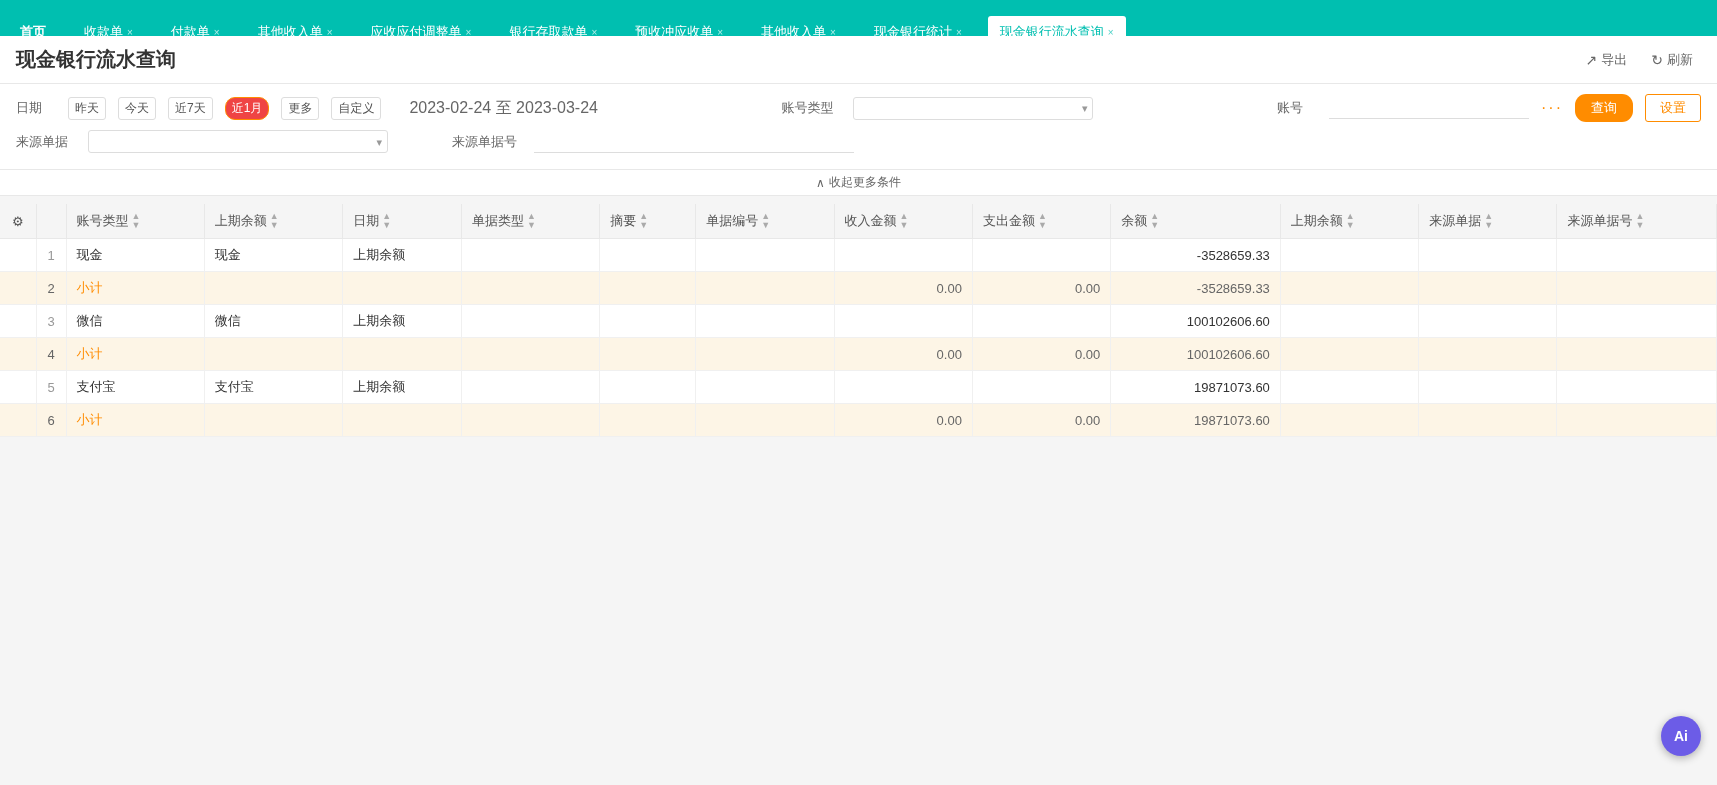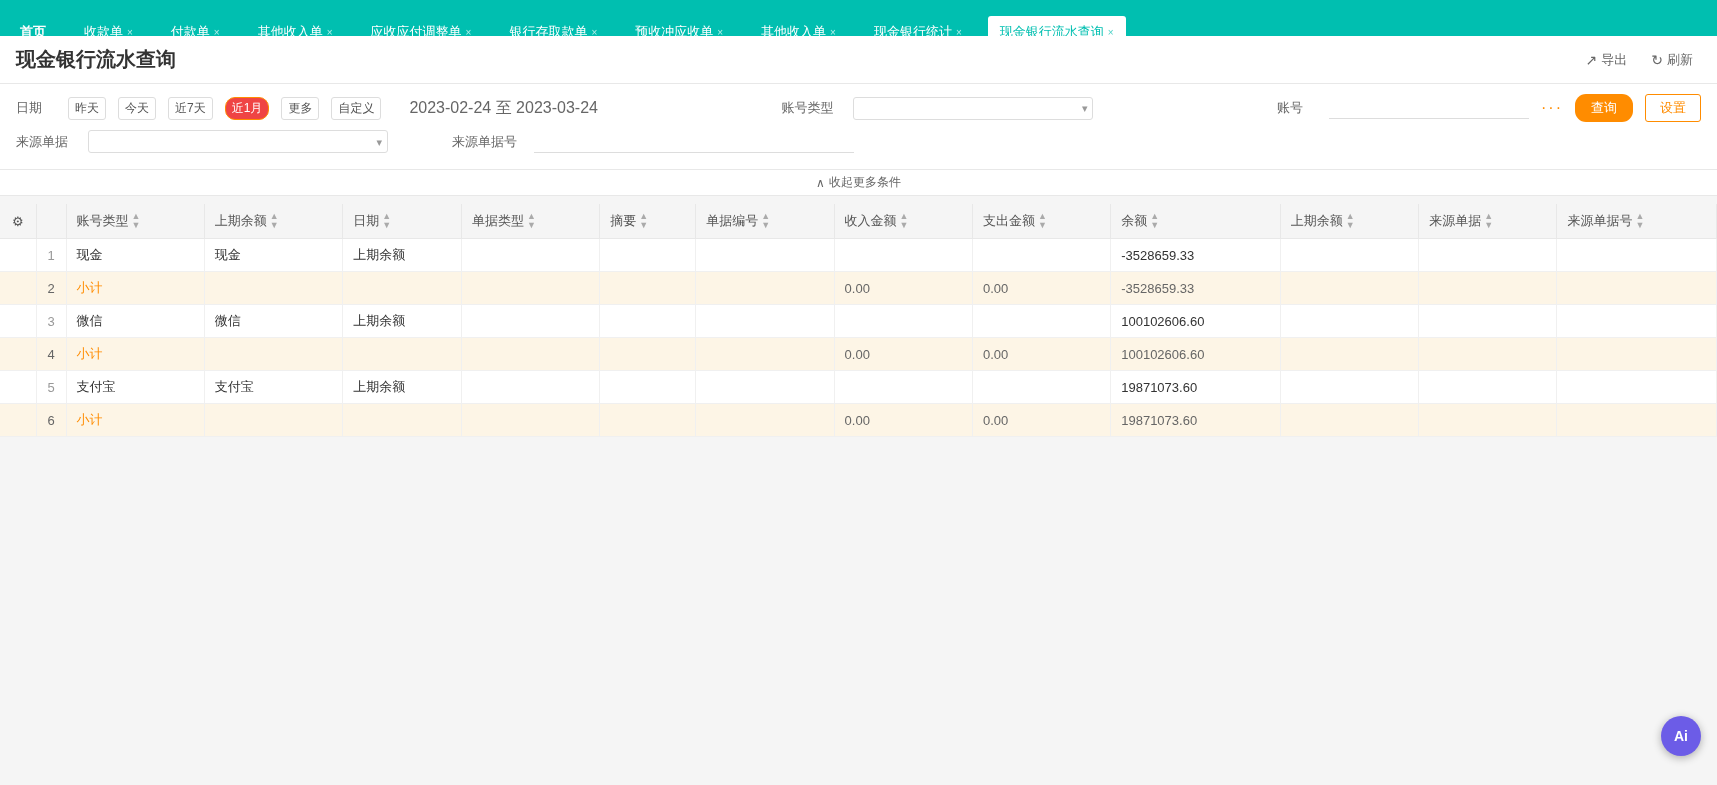--- a/index.html
+++ b/index.html
@@ -195,21 +195,21 @@
     tbody tr { border-bottom: 1px solid #f0f0f0; }
     tbody td {
       padding: 7px 10px;
       color: #333;
       white-space: nowrap;
       border-right: 1px solid #f0f0f0;
     }
     .subtotal-row { background: #fdf5e6; }
     .subtotal-row td { color: #666; }
     .row-num { color: #999; text-align: center; width: 30px; }
-    .amount-cell { }
+    .amount-cell { text-align: right; }
     .negative { color: #333; }
   </style>
 </head>
 <body>
 
 <div class="top-nav">
   <div class="nav-item nav-home">首页</div>
 
   <div class="nav-item">
     <span>收款单</span>

